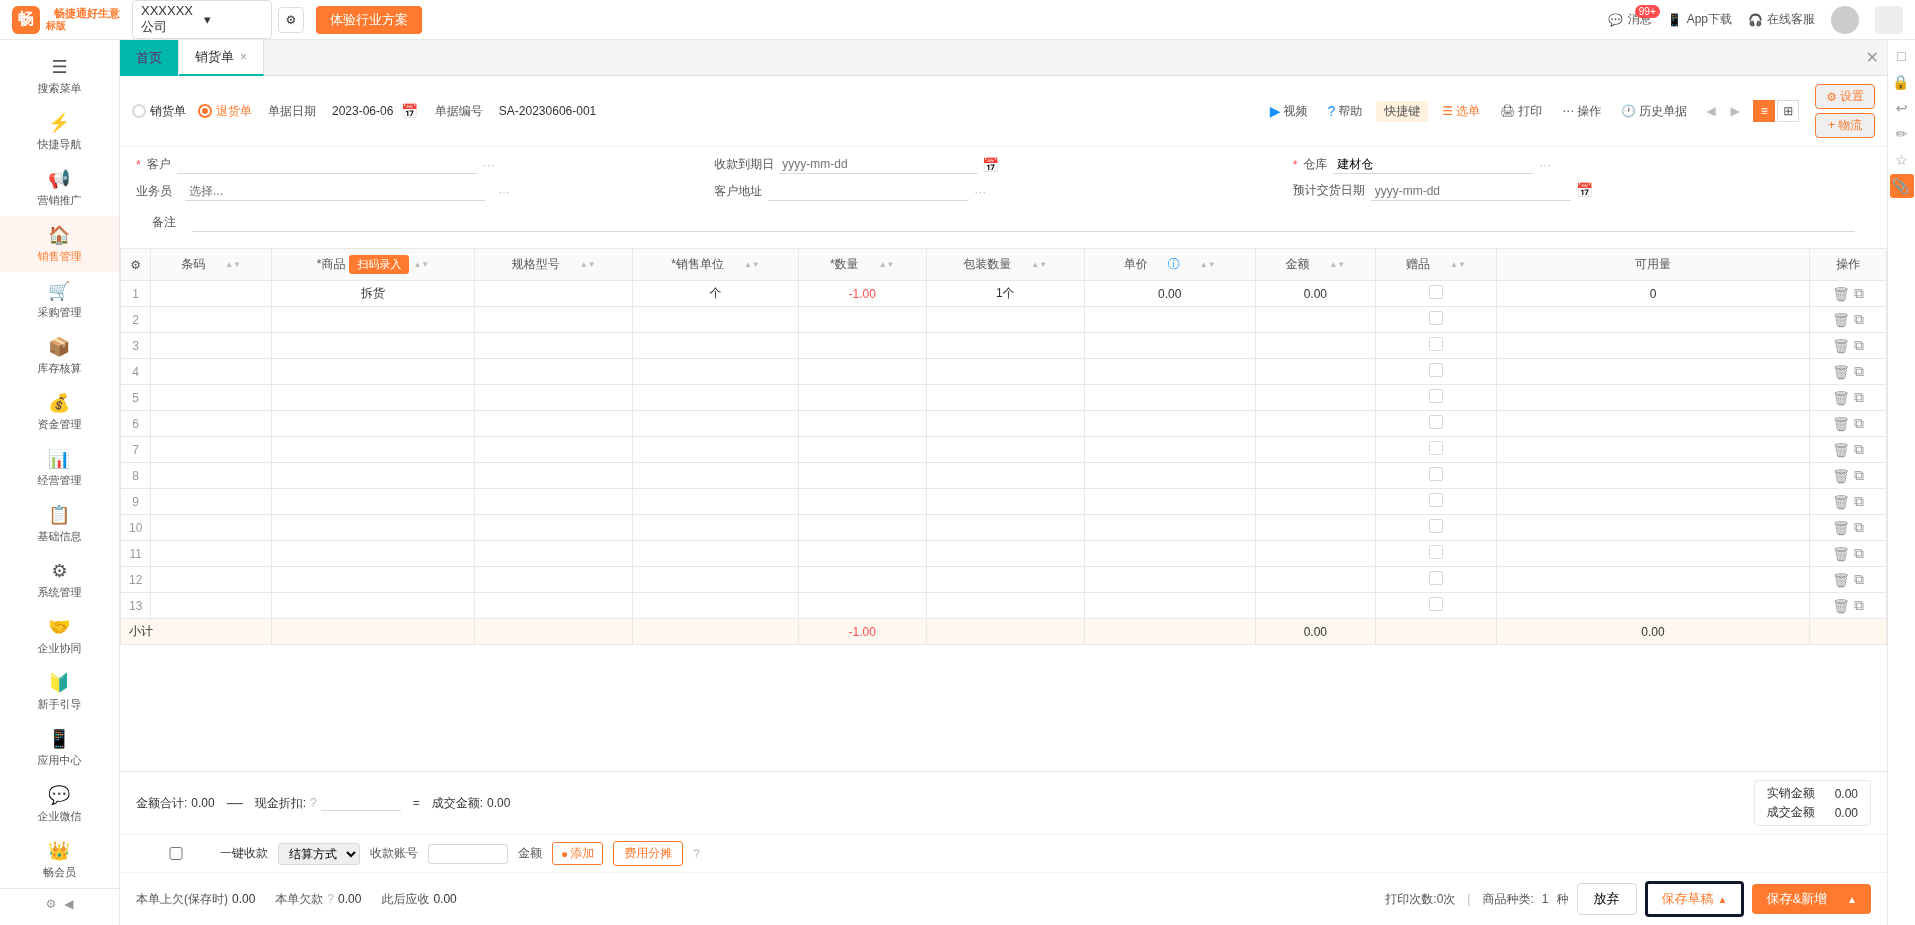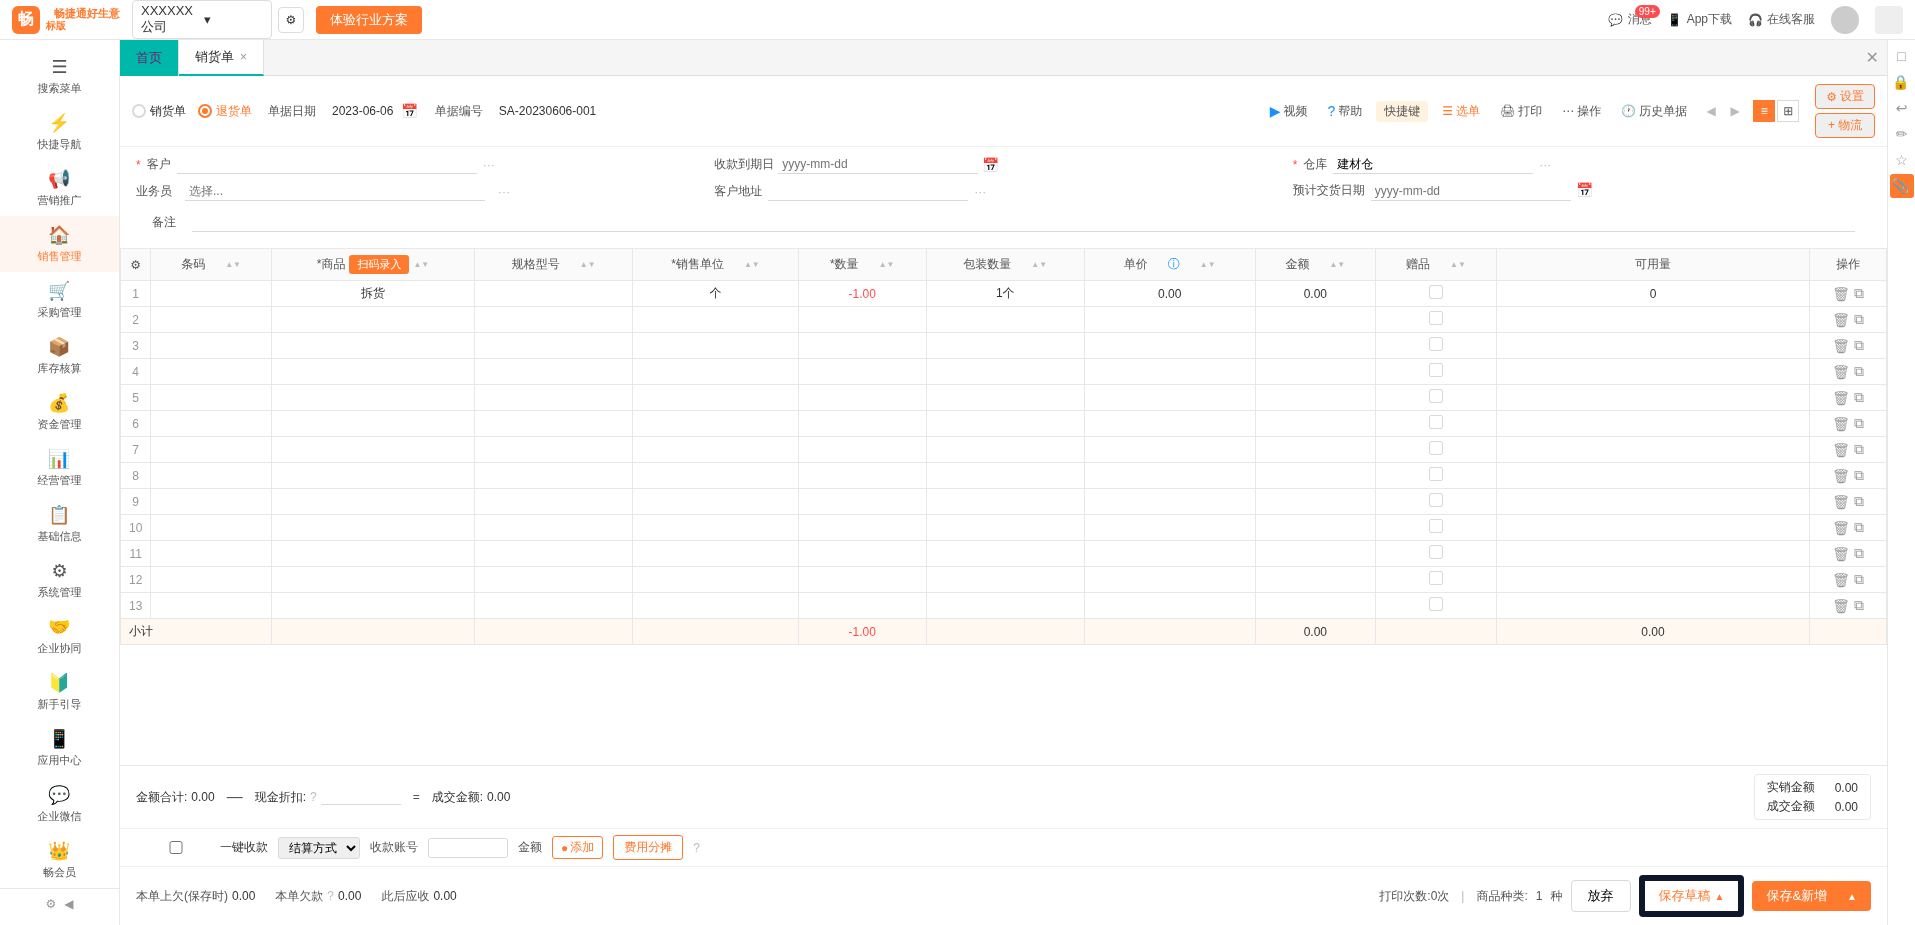--- a/index.html
+++ b/index.html
@@ -87,21 +87,21 @@
     .eq-icon { color: #555; }
     .payment-bar { display: flex; align-items: center; padding: 6px 16px; gap: 10px; border-top: 1px solid #f0f0f0; font-size: 12px; }
     .payment-bar input { border: 1px solid #d9d9d9; border-radius: 3px; padding: 2px 6px; font-size: 12px; min-width: 80px; }
     .add-btn { background: #fff; border: 1px solid #ff7a2e; color: #ff7a2e; border-radius: 3px; padding: 2px 8px; font-size: 12px; cursor: pointer; display: flex; align-items: center; gap: 2px; }
     .cost-btn { background: #fff; border: 1px solid #ff7a2e; color: #ff7a2e; border-radius: 3px; padding: 3px 10px; font-size: 12px; cursor: pointer; }
     .status-bar { display: flex; align-items: center; padding: 8px 16px; gap: 20px; font-size: 12px; color: #555; border-top: 1px solid #f0f0f0; }
     .status-field { display: flex; align-items: center; gap: 4px; }
     .status-field .q-icon { color: #bbb; cursor: pointer; }
     .final-actions { margin-left: auto; display: flex; align-items: center; gap: 8px; }
     .discard-btn { border: 1px solid #d9d9d9; background: #fff; border-radius: 4px; padding: 6px 16px; font-size: 13px; cursor: pointer; }
-    .save-draft-btn { border: 6px solid #0f172a; background: #fff; color: #ff7a2e; border-radius: 4px; padding: 6px 14px; font-size: 13px; cursor: pointer; display: flex; align-items: center; gap: 4px; }
+    .save-draft-btn { border: 3px solid #0f172a; background: #fff; color: #ff7a2e; border-radius: 4px; padding: 6px 14px; font-size: 13px; cursor: pointer; display: flex; align-items: center; gap: 4px; }
     .save-new-btn { background: #ff7a2e; color: #fff; border: none; border-radius: 4px; padding: 6px 14px; font-size: 13px; cursor: pointer; display: flex; align-items: center; gap: 20px; }
     .arrow-down { font-size: 10px; }
 
     
     .right-tools { width: 28px; background: #fff; border-left: 1px solid #e8e8e8; display: flex; flex-direction: column; align-items: center; padding: 4px 0; gap: 2px; }
     .rt-icon { width: 24px; height: 24px; display: flex; align-items: center; justify-content: center; font-size: 14px; color: #999; cursor: pointer; border-radius: 3px; }
     .rt-icon.active { background: #ff7a2e; color: #fff; }
 
     .content-wrapper { flex: 1; display: flex; flex-direction: column; overflow: hidden; position: relative; }
 

